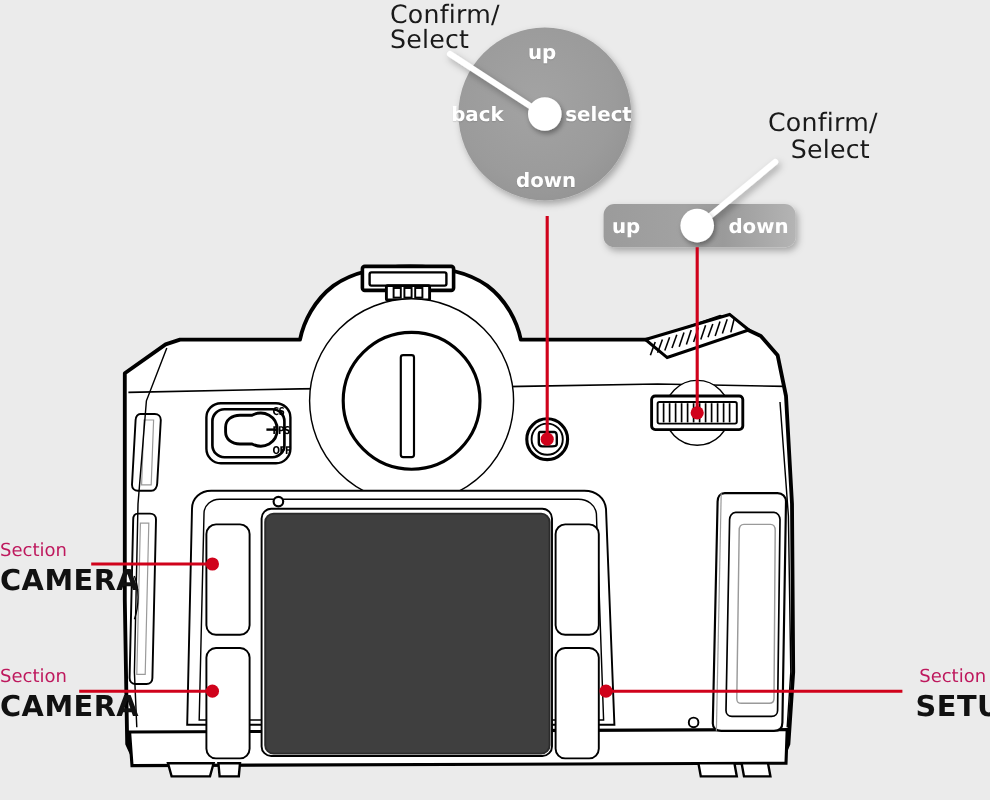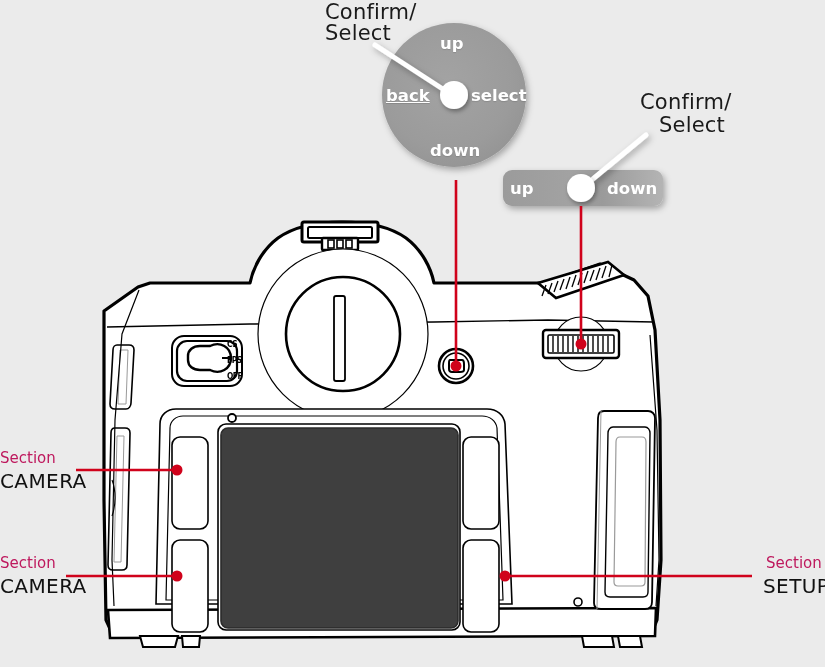--- a/index.html
+++ b/index.html
@@ -37,23 +37,23 @@
     color: #1a1a1a;
     font-weight: 400;
     letter-spacing: 0.2px;
   }
   .section-small {
     font-size: 15px;
     color: #be185d;
     font-weight: 400;
   }
   .section-big {
-    font-size: 20px;
+    font-size: 24px;
     color: #111111;
-    font-weight: normal;
+    font-weight: bold;
     letter-spacing: 0.4px;
   }
   .dial-word {
     position: absolute;
     color: #ffffff;
     font-weight: bold;
     font-size: 16.5px;
     white-space: pre;
     text-shadow: 0 1px 1px rgba(0,0,0,0.12);
   }
@@ -297,21 +297,21 @@
 
       <line x1="505" y1="576" x2="752" y2="576"></line>
       <circle cx="505" cy="576" r="5.5" stroke="none"></circle>
     </g>
   </svg>
 
   <div class="txt-label callout-title" style="left:325px; top:0px;">Confirm/</div>
   <div class="txt-label callout-title" style="left:325px; top:21px;">Select</div>
 
   <div class="dial-word" style="left:440px; top:34px;">up</div>
-  <div class="dial-word" style="left:386px; top:86px;text-decoration:underline;">back</div>
+  <div class="dial-word" style="left:376px; top:86px;">back</div>
   <div class="dial-word" style="left:471px; top:86px;">select</div>
   <div class="dial-word" style="left:430px; top:141px;">down</div>
 
   <div class="txt-label callout-title" style="left:640px; top:90px;">Confirm/</div>
   <div class="txt-label callout-title" style="left:659px; top:113px;">Select</div>
 
   <div class="pill-word" style="left:510px; top:179px;">up</div>
   <div class="pill-word" style="left:607px; top:179px;">down</div>
 
   <div class="txt-label section-small" style="left:0px; top:450px;">Section</div>

